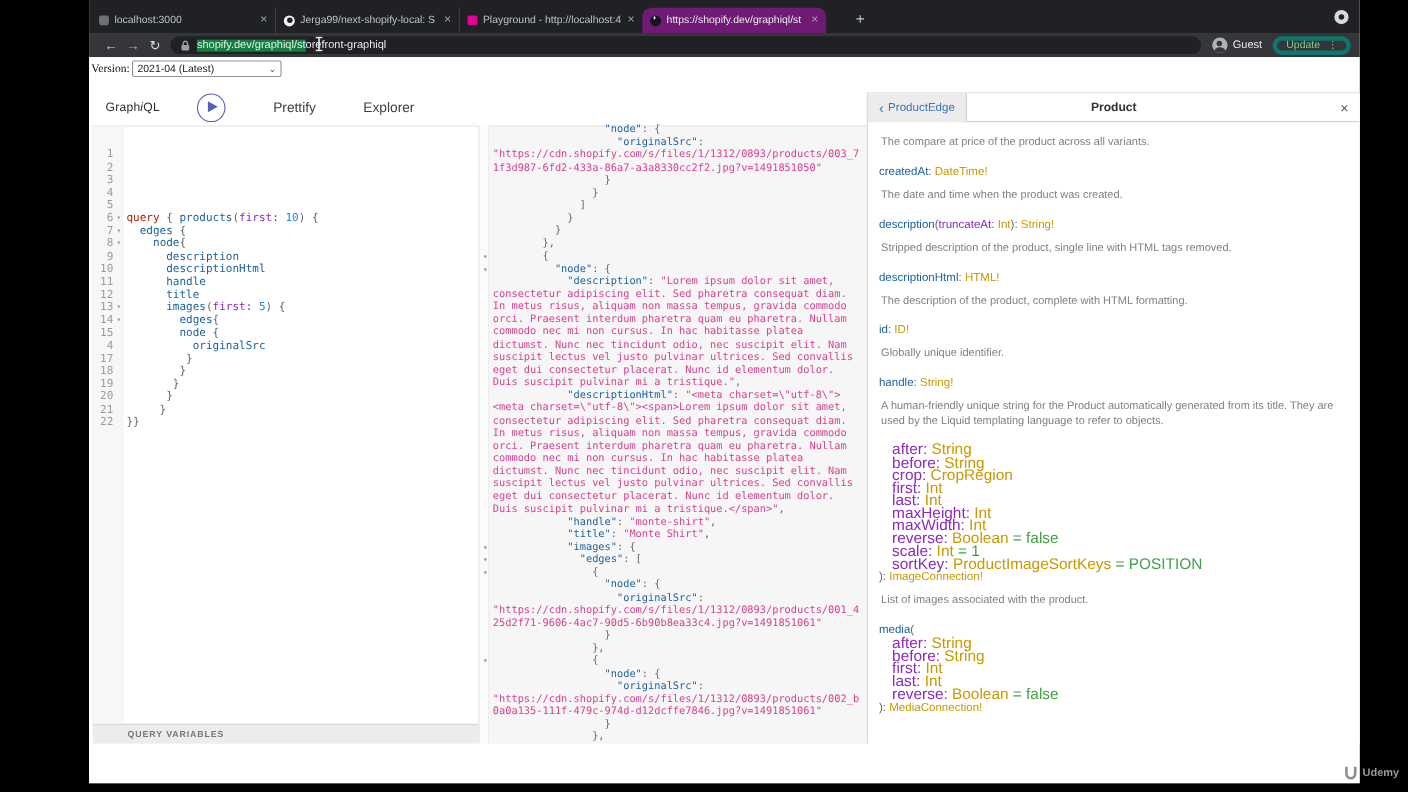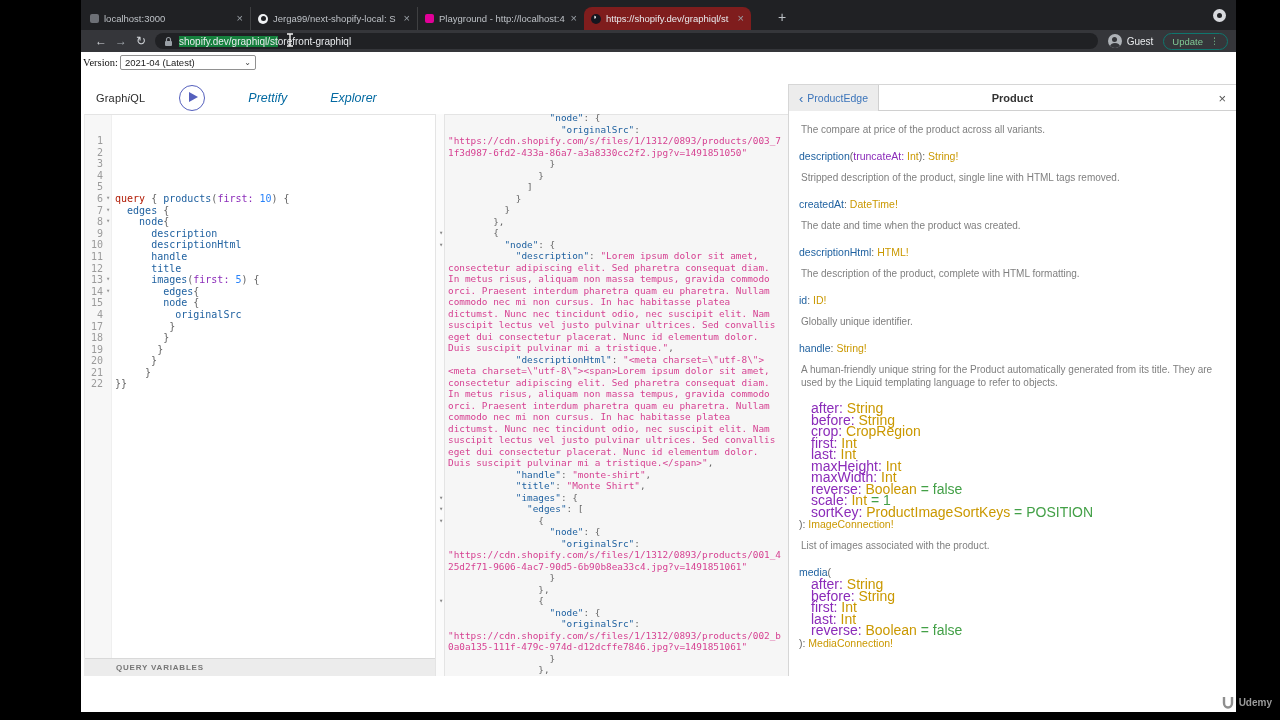--- a/index.html
+++ b/index.html
@@ -7,21 +7,21 @@
   body { font-family:"Liberation Sans", sans-serif; background:#000; position:relative; overflow:hidden; }
 
   .stage { position:absolute; left:0; top:0; width:1280px; height:720px; background:#000; }
   .browser { position:absolute; left:63px; top:0; width:1155px; height:712px; background:#fff;margin-left:18px; }
 
   
   .tabbar { position:absolute; left:0; top:0; right:0; height:30px; background:#202124; }
   .tabs { position:absolute; left:2px; top:7px; height:23px; display:flex; }
   .tab { width:167px; height:23px; display:flex; align-items:center; gap:5px; padding:0 7px; border-radius:8px 8px 0 0; }
   .tab:not(.active):not(:first-child) { border-left:1px solid rgba(255,255,255,0.14); border-radius:0; }
-  .tab.active { background:#7f1d1d; }
+  .tab.active { background:#701a75; }
   .tab-title { flex:1; font-size:9.5px; color:#bdc1c6; white-space:nowrap; overflow:hidden; }
   .tab.active .tab-title { color:#e8eaed; }
   .tab-close { color:#9aa0a6; font-size:11px; line-height:11px; }
   .fav { width:10px; height:10px; flex:none; border-radius:50%; position:relative; }
   .fav-localhost-favicon { background:#6d7076; border-radius:2px; width:9px; height:9px; }
   .fav-github-icon { background:#f0f2f4; }
   .fav-github-icon::after { content:''; position:absolute; left:2.5px; top:2.5px; width:5px; height:5px; border-radius:50%; background:#202124; }
   .fav-playground-icon { background:#e10098; border-radius:2px; width:9px; height:9px; }
   .fav-shopify-dev-icon { background:#14161f; }
   .fav-shopify-dev-icon::after { content:'◗'; position:absolute; left:2px; top:-1px; font-size:7px; color:#fff; }
@@ -33,37 +33,37 @@
   .toolbar { position:absolute; left:0; top:30px; right:0; height:22px; background:#35363a; display:flex; align-items:center; padding:0 8px 0 10px; }
   .nav-ic { color:#d2d5d9; font-size:12px; width:20px; text-align:center; flex:none; }
   .nav-ic.fwd { color:#a5abb1; }
   .omnibox { flex:1; height:16px; background:#202124; border-radius:9px; display:flex; align-items:center; padding:0 9px; gap:6px; margin:0 10px 0 4px; overflow:hidden; }
   .url { font-size:10px; color:#e8eaed; white-space:nowrap; font-weight:500; }
   .url .sel { background:#15803d; }
   .avatar { width:14px; height:14px; border-radius:50%; background:#aeb2b7; position:relative; overflow:hidden; flex:none; }
   .avatar::before { content:''; position:absolute; top:2.5px; left:4.5px; width:5px; height:5px; border-radius:50%; background:#35363a; }
   .avatar::after { content:''; position:absolute; top:9px; left:2px; width:10px; height:7px; border-radius:50%; background:#35363a; }
   .guest-label { font-size:10px; color:#e8eaed; margin:0 10px 0 5px; }
-  .update-pill { height:17px; border:1px solid #0f766e; border-radius:9px; color:#81c995; font-size:9.5px; display:flex; align-items:center; gap:7px; padding:0 8px; flex:none; }
+  .update-pill { height:17px; border:4px solid #0f766e; border-radius:9px; color:#81c995; font-size:9.5px; display:flex; align-items:center; gap:7px; padding:0 8px; flex:none; }
   .pill-dots { font-size:9px; }
   .ibeam { position:absolute; left:205px; top:33px; width:8px; height:14px; z-index:5; }
 
   
   .page { position:absolute; left:0; top:52px; right:0; bottom:0; background:#fff; }
   .version-row { position:absolute; left:2px; top:3px; display:flex; align-items:center; font-size:10.5px; }
   .v-label { font-family:"Liberation Serif", serif; color:#111; margin-right:2px; }
   .v-select { width:136px; height:15px; border:1px solid #919191; border-radius:2px; background:#fff; font-size:9.5px; color:#222; display:flex; align-items:center; padding:0 4px; justify-content:space-between; }
   .v-caret { font-size:8px; color:#444; }
 
   .gq-header { position:absolute; left:15px; top:31px; height:30px; display:flex; align-items:center; }
   .gq-logo { font-size:11px; color:#2b2b2b; font-weight:500; letter-spacing:0.2px; }
   .gq-logo .it { font-style:italic; }
   .play-btn { width:26px; height:26px; border:1.5px solid #5560bd; border-radius:50%; margin-left:34px; position:relative; background:#fff; }
   .play-tri { position:absolute; left:9px; top:6px; width:0; height:0; border-left:9px solid #5560bd; border-top:5.5px solid transparent; border-bottom:5.5px solid transparent; }
-  .gq-btn { font-size:12.5px; color:#0369a1; margin-left:43px;font-style:italic; }
+  .gq-btn { font-size:12.5px; color:#404040; margin-left:43px; }
 
   
   .editor-panel { position:absolute; left:3px; top:62px; width:351px; height:562px; background:#fff; border-top:1px solid #e4e4e4; border-left:1px solid #ececec; }
   .gutter-bg { position:absolute; left:0; top:0; bottom:18px; width:27px; background:#f7f7f7; border-right:1px solid #efefef; }
   .ed-lines { position:absolute; left:0; top:20px; right:0; font-family:"DejaVu Sans Mono", monospace; font-size:10px; line-height:11.6px; }
   .ed-row { display:flex; height:11.6px; }
   .ed-num { width:18px; text-align:right; color:#9b9b9b; flex:none; }
   .ed-fold { width:10px; text-align:center; color:#999; font-size:7px; line-height:11.6px; flex:none; }
   .ed-code { white-space:pre; padding-left:2px; }
   .qvars { position:absolute; left:0; right:0; bottom:0; height:18px; background:#ececec; border-top:1px solid #d9d9d9; font-size:8px; font-weight:bold; letter-spacing:0.8px; color:#767676; line-height:18px; padding-left:31px; }
@@ -337,26 +337,26 @@
           <div class="doc-back">
             <span class="chev">‹</span>
             <span>ProductEdge</span>
           </div>
           <div class="doc-title">Product</div>
           <div class="doc-close">×</div>
         </div>
         <div class="doc-content" id="doc-content">
             <div class="doc-desc">The compare at price of the product across all variants.</div>
             <div class="doc-section">
+              <div class="doc-field"><span class="t-fname">createdAt</span><span class="t-p">: </span><span class="t-tname">DateTime!</span></div>
+              <div class="doc-desc">The date and time when the product was created.</div>
+            </div>
+            <div class="doc-section">
               <div class="doc-field"><span class="t-fname">description</span><span class="t-p">(</span><span class="t-aname">truncateAt:</span><span class="t-p"> </span><span class="t-tname">Int</span><span class="t-p">)</span><span class="t-p">: </span><span class="t-tname">String!</span></div>
               <div class="doc-desc">Stripped description of the product, single line with HTML tags removed.</div>
-            </div>
-            <div class="doc-section">
-              <div class="doc-field"><span class="t-fname">createdAt</span><span class="t-p">: </span><span class="t-tname">DateTime!</span></div>
-              <div class="doc-desc">The date and time when the product was created.</div>
             </div>
             <div class="doc-section">
               <div class="doc-field"><span class="t-fname">descriptionHtml</span><span class="t-p">: </span><span class="t-tname">HTML!</span></div>
               <div class="doc-desc">The description of the product, complete with HTML formatting.</div>
             </div>
             <div class="doc-section">
               <div class="doc-field"><span class="t-fname">id</span><span class="t-p">: </span><span class="t-tname">ID!</span></div>
               <div class="doc-desc">Globally unique identifier.</div>
             </div>
             <div class="doc-section">

